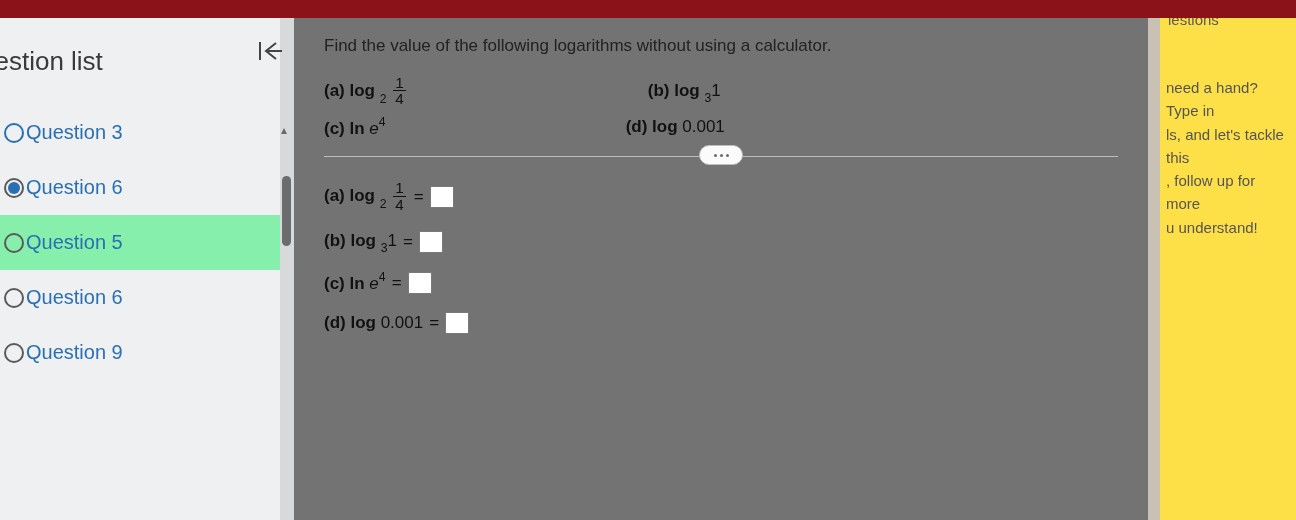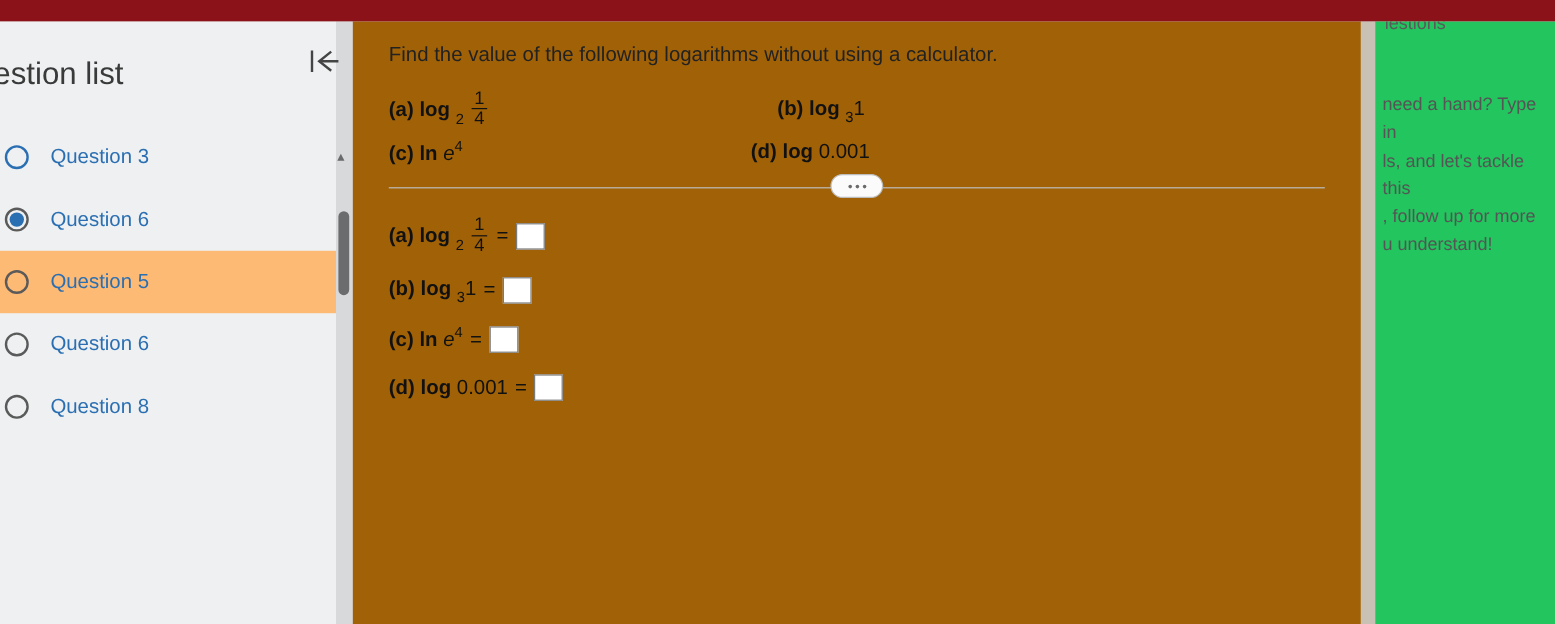--- a/index.html
+++ b/index.html
@@ -31,27 +31,27 @@
       font-size: 26px;
       color: #3a3a3a;
       padding: 10px 0 28px 0;
       font-weight: 400;
       margin-left: -20px;
     }
     .q-item {
       display: flex;
       align-items: center;
       padding: 16px 0 16px 4px;
-      font-size: 17px;
+      font-size: 20px;
       color: #2b6fb3;
       cursor: pointer;
-      gap: 18px;
+      gap: 2px;
     }
     .q-item.selected {
-      background: #fdba74;
+      background: #86efac;
       text-align: center;
     }
     .q-item .circle {
       width: 20px;
       height: 20px;
       border: 2px solid #5a5a5a;
       border-radius: 50%;
       display: inline-flex;
       align-items: center;
       justify-content: center;
@@ -96,21 +96,21 @@
     .scroll-arrow-up {
       position: absolute;
       left: 1px;
       top: 105px;
       font-size: 12px;
       color: #6a6a6a;
     }
     
     .main {
       flex: 1;
-      background: #a16207;
+      background: #737373;
       padding: 18px 30px 0 30px;
       position: relative;
     }
     .prompt {
       font-size: 17px;
       color: #222;
       margin-bottom: 20px;
     }
     .parts-row {
       display: flex;
@@ -179,22 +179,22 @@
       background: #fff;
       cursor: text;
     }
     
     .right-edge {
       width: 12px;
       background: #c9c1b3;
       flex-shrink: 0;
     }
     .right-panel {
-      width: 150px;
-      background: #22c55e;
+      width: 136px;
+      background: #fde047;
       padding: 6px 6px;
       font-size: 15px;
       color: #4a4a4a;
       flex-shrink: 0;
       line-height: 1.6;
       position: relative;
       overflow: hidden;
     }
     .right-panel .hdr {
       color: #5a5a5a;
@@ -239,21 +239,21 @@
     <div class="q-item selected">
       <span class="circle"></span>
       <span>Question 5</span>
     </div>
     <div class="q-item">
       <span class="circle"></span>
       <span>Question 6</span>
     </div>
     <div class="q-item">
       <span class="circle"></span>
-      <span>Question 8</span>
+      <span>Question 9</span>
     </div>
   </div>
 
   <div class="collapse-btn">
     <svg width="26" height="22" viewBox="0 0 26 22">
       <line x1="2" y1="2" x2="2" y2="20" stroke="#444" stroke-width="2"></line>
       <polyline points="18,3 8,11 18,19" fill="none" stroke="#444" stroke-width="2"></polyline>
       <line x1="8" y1="11" x2="24" y2="11" stroke="#444" stroke-width="2"></line>
     </svg>
   </div>

